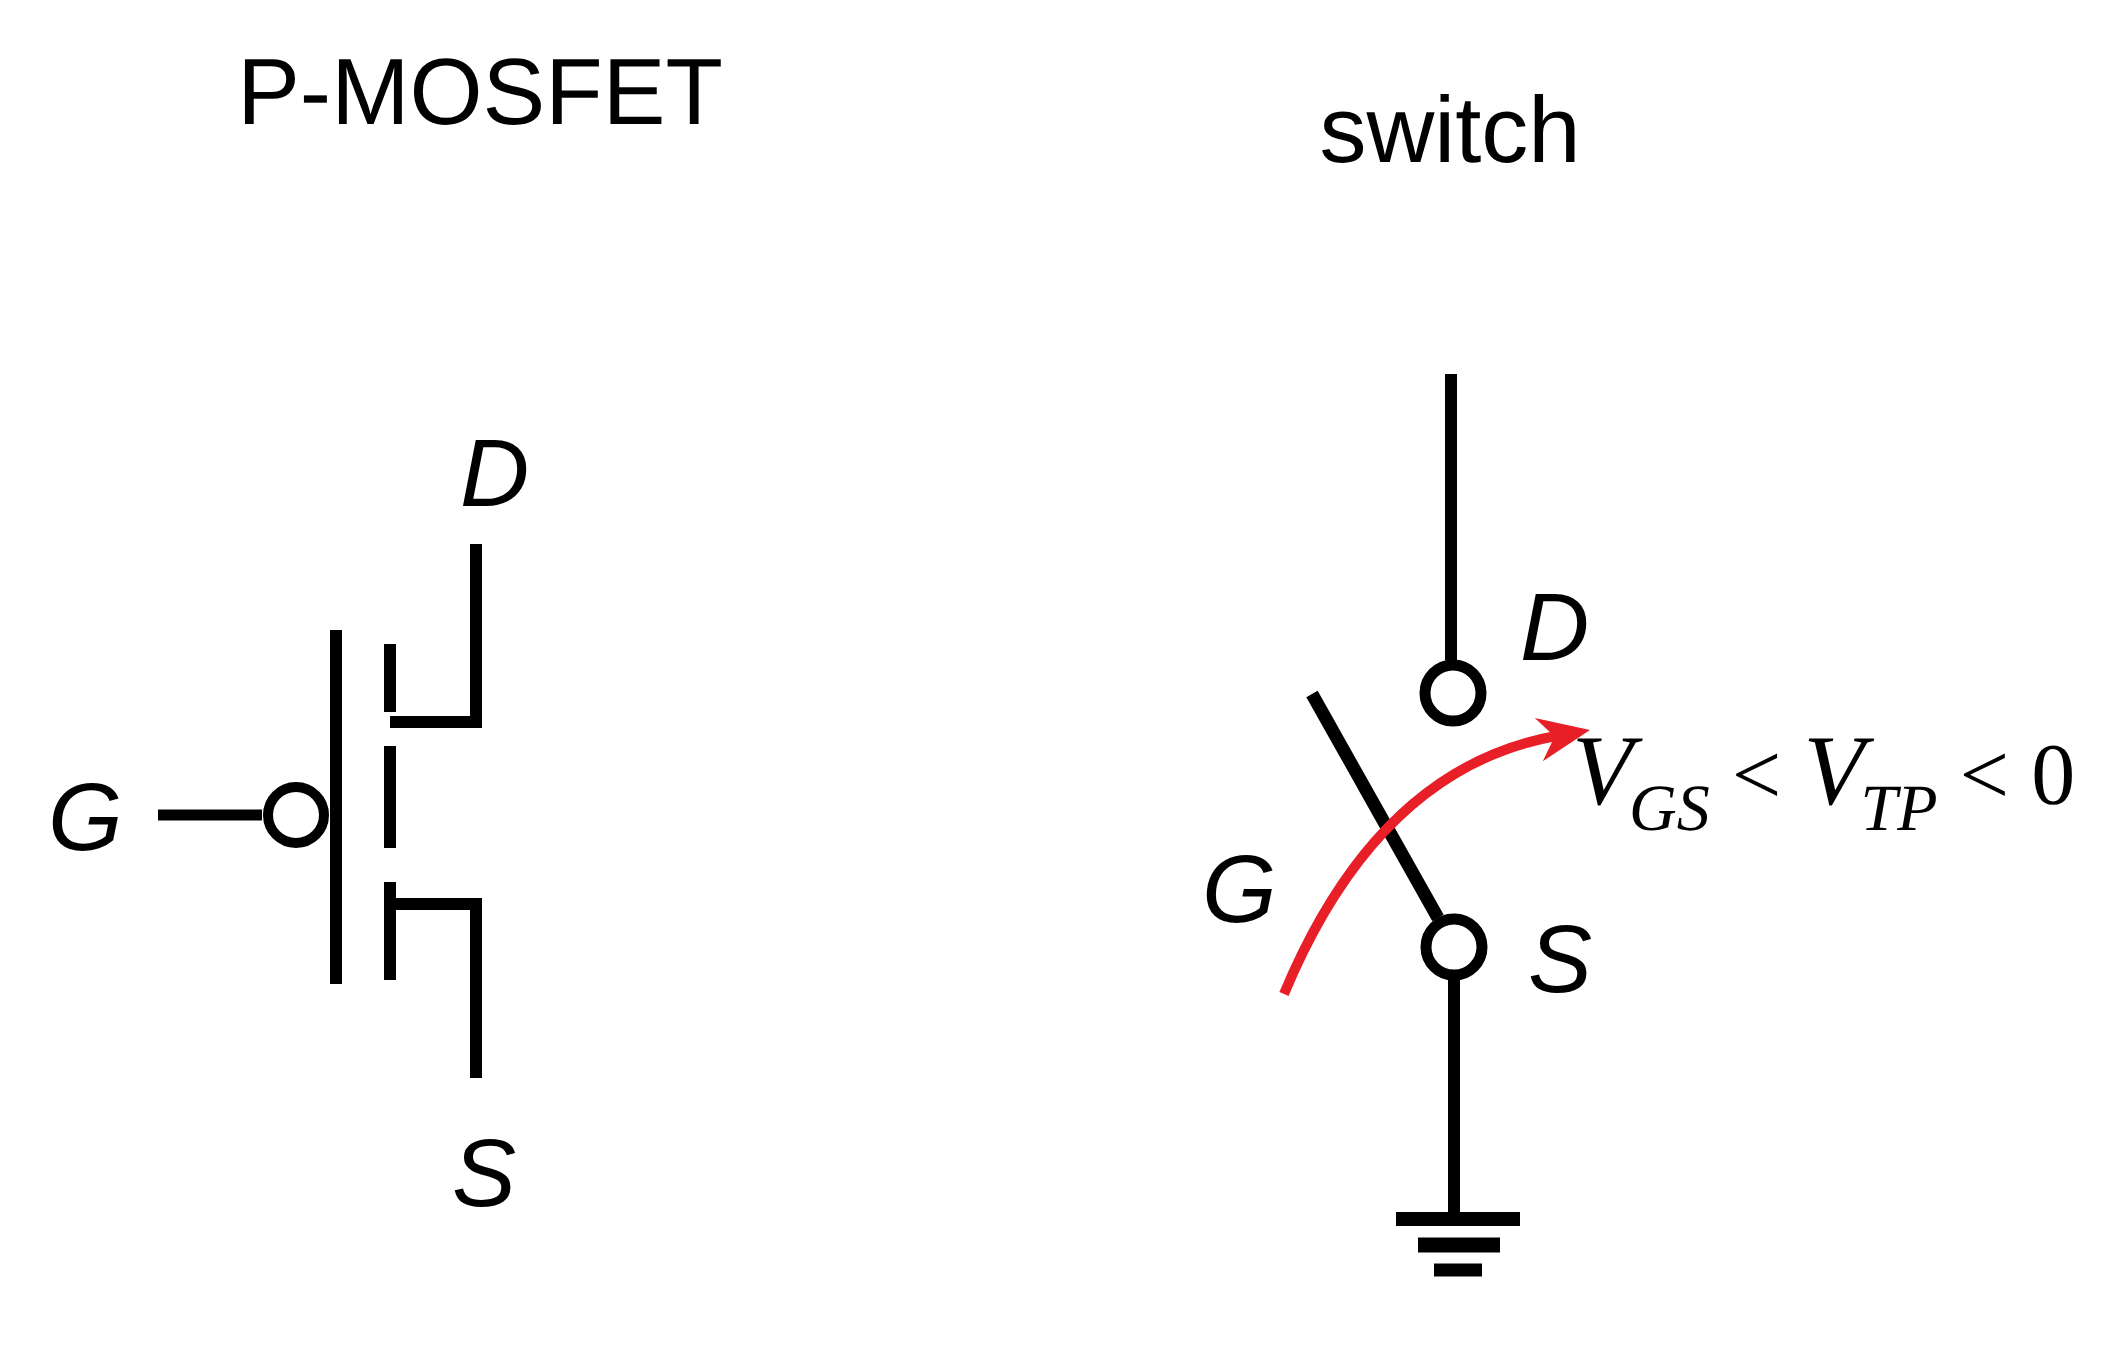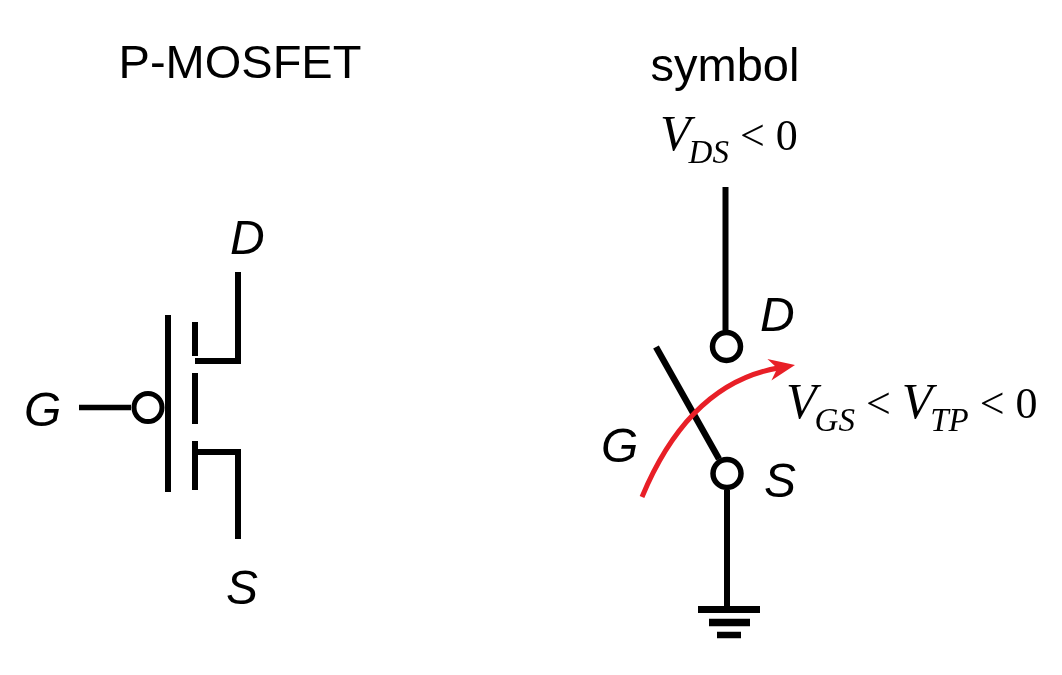--- a/index.html
+++ b/index.html
@@ -66,35 +66,32 @@
     <line x1="727" y1="490" x2="727" y2="609" stroke="#000" stroke-width="6"></line>
 
     <line x1="698" y1="609.5" x2="760" y2="609.5" stroke="#000" stroke-width="7"></line>
     <line x1="709" y1="622.5" x2="750" y2="622.5" stroke="#000" stroke-width="7.5"></line>
     <line x1="717" y1="635" x2="741" y2="635" stroke="#000" stroke-width="6.5"></line>
 
     <path d="M 642 497 Q 689 384 778 368" fill="none" stroke="#e81f27" stroke-width="5"></path>
     <polygon points="795,365 771.4,380.6 777.3,368.3 767.4,359" fill="#e81f27"></polygon>
   </svg>
 
-  <div class="abs title" style="left:95px; top:22px; width:290px;margin-top:16px;">
+  <div class="abs title" style="left:95px; top:22px; width:290px;">
     <div>P-MOSFET</div>
   </div>
 
-  <div class="abs title" style="left:625px; top:41px; width:200px;">symbol</div>
+  <div class="abs title" style="left:625px; top:41px; width:200px;">switch</div>
 
   <div class="abs lbl" style="left:24px;  top:386px;">G</div>
   <div class="abs lbl" style="left:230px; top:214px;">D</div>
   <div class="abs lbl" style="left:226px; top:564px;">S</div>
 
   <div class="abs lbl" style="left:760px; top:291px;">D</div>
   <div class="abs lbl" style="left:601px; top:422px;">G</div>
   <div class="abs lbl" style="left:764px; top:457px;">S</div>
 
-  <div class="abs formula" style="left:660px; top:108px;">
-    <span class="fvar">V</span><span class="fsub">DS</span><span class="ftail"> &lt; 0</span>
-  </div>
 
-  <div class="abs formula" style="left:786px; top:376px;text-align:center;">
+  <div class="abs formula" style="left:786px; top:360px;text-align:center;">
     <span class="fvar">V</span><span class="fsub">GS</span><span class="fmid"> &lt; </span><span class="fvar">V</span><span class="fsub">TP</span><span class="ftail"> &lt; 0</span>
   </div>
 
 </div>
 
 </body></html>

